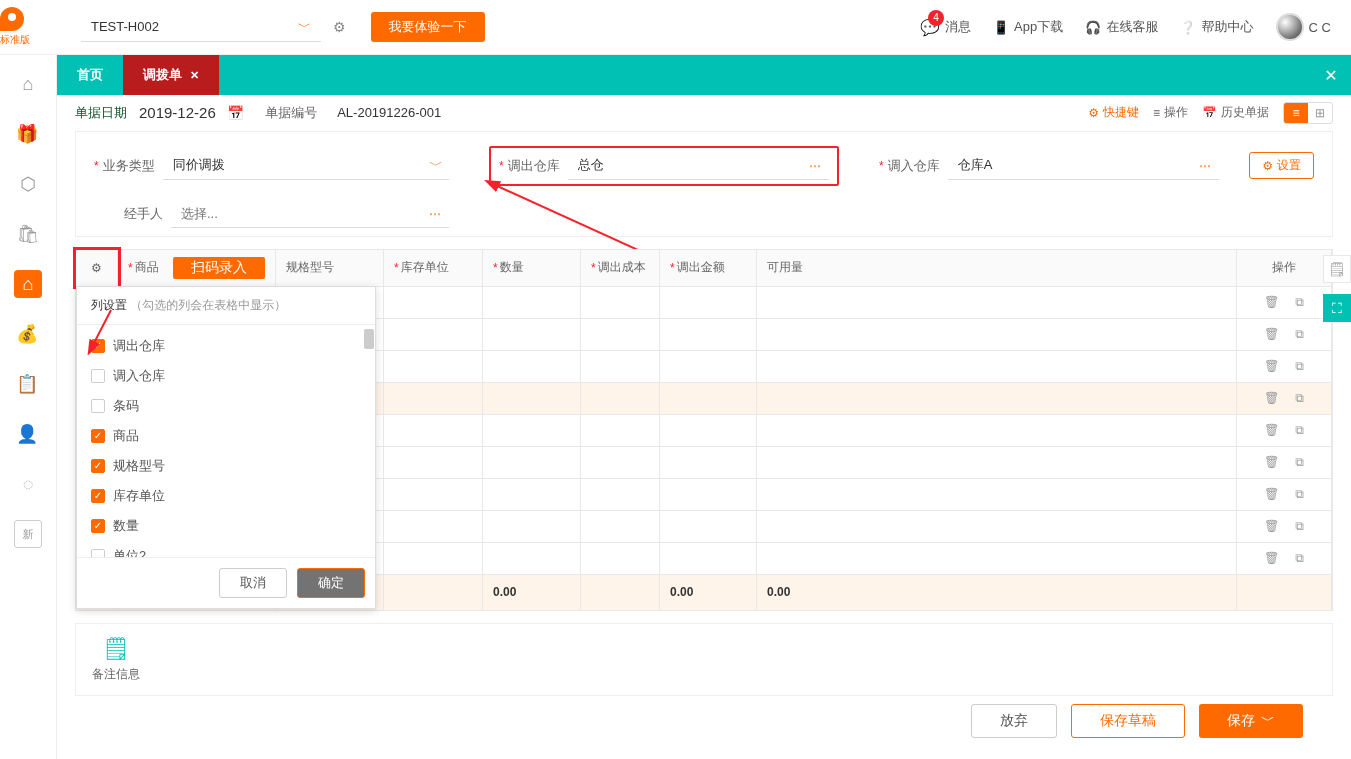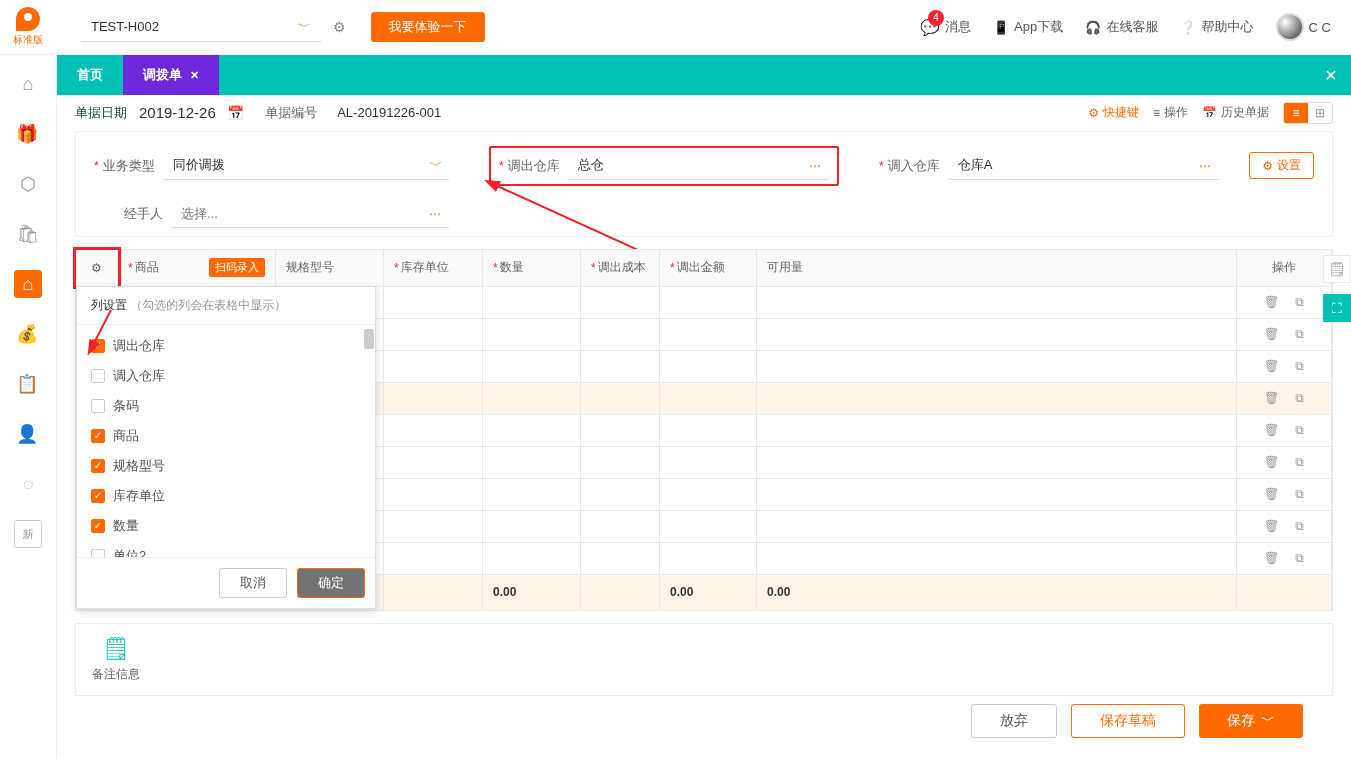--- a/index.html
+++ b/index.html
@@ -1,20 +1,20 @@
 <!DOCTYPE html>
 <html><head>
 <meta charset="utf-8">
 <style>
 * { margin: 0; padding: 0; box-sizing: border-box; font-family: "Microsoft YaHei", Arial, sans-serif; }
 body { font-size: 12px; color: #333; background: #fff; width: 1351px; height: 759px; overflow: hidden; position: relative; }
 
 
 .header { height: 55px; display: flex; align-items: center; padding: 0 20px 0 0; border-bottom: 1px solid #eee; }
-.logo { width: 56px; display: flex; flex-direction: column; align-items: center; }
+.logo { width: 56px; display: flex; flex-direction: column; align-items: flex-start; }
 .logo-icon { width: 24px; height: 24px; background: #ff6a00; border-radius: 50% 50% 50% 0; position: relative; }
 .logo-icon::after { content:''; position:absolute; width:8px; height:8px; background:#fff; border-radius:50%; top:6px; left:8px; }
 .logo-text { font-size: 10px; color: #ff6a00; margin-top: 2px; }
 .org-select { margin-left: 25px; width: 240px; height: 30px; display: flex; align-items: center; justify-content: space-between; padding: 0 10px; border-bottom: 1px solid #ddd; font-size: 13px; color: #333; }
 .org-gear { margin-left: 12px; color: #888; font-size: 14px; }
 .trial-btn { margin-left: 25px; height: 30px; padding: 0 18px; background: #ff6a00; color: #fff; border-radius: 3px; font-size: 13px; display: flex; align-items: center; }
 .header-right { margin-left: auto; display: flex; align-items: center; gap: 22px; }
 .hr-item { display: flex; align-items: center; gap: 5px; font-size: 13px; color: #555; position: relative; }
 .badge { position: absolute; top: -8px; left: 8px; background: #f5222d; color: #fff; border-radius: 8px; min-width: 16px; height: 16px; font-size: 10px; display: flex; align-items: center; justify-content: center; padding: 0 3px; }
 .avatar { width: 28px; height: 28px; border-radius: 50%; background: radial-gradient(circle at 30% 30%, #fff, #333); border: 2px solid #ddd; }
@@ -23,21 +23,21 @@
 .sidebar { position: absolute; left: 0; top: 55px; width: 57px; height: calc(759px - 55px); border-right: 1px solid #eee; display: flex; flex-direction: column; align-items: center; padding-top: 15px; gap: 22px; }
 .sb-item { width: 28px; height: 28px; display: flex; align-items: center; justify-content: center; color: #999; font-size: 18px; border-radius: 4px; }
 .sb-item.active { background: #ff6a00; color: #fff; }
 
 
 .main { position: absolute; left: 57px; top: 55px; right: 0; bottom: 0; display: flex; flex-direction: column; }
 
 
 .tabs { height: 40px; background: #00c1b3; display: flex; align-items: stretch; }
 .tab { padding: 0 20px; display: flex; align-items: center; gap: 8px; color: #fff; font-size: 13px; font-weight: bold; }
-.tab.inactive { background: #6d28d9; }
+.tab.inactive { background: #b91c1c; }
 .tab-close { font-size: 11px; }
 .tabs-close-all { margin-left: auto; width: 40px; display: flex; align-items: center; justify-content: center; color: #fff; font-size: 16px; }
 
 
 .content { flex: 1; padding: 0 18px 12px 18px; overflow: hidden; display: flex; flex-direction: column; position: relative; }
 
 
 .doc-row { height: 50px; display: flex; align-items: center; gap: 12px; border-bottom: 1px solid #eee; }
 .doc-label { color: #14532d; font-size: 13px; }
 .doc-date { color: #333; font-size: 15px; }
@@ -66,21 +66,21 @@
 .anno-arrow { position: absolute; color: #f5222d; pointer-events: none; }
 .anno-text { position: absolute; color: #f5222d; font-size: 17px; }
 
 
 .table-wrap { margin-top: 12px; position: relative; border: 1px solid #e8e8e8; }
 .thead { display: flex; background: #fafafa; height: 36px; }
 .th { border-right: 1px solid #e8e8e8; display: flex; align-items: center; padding: 0 10px; font-size: 12px; color: #666; }
 .th .req { color: #f5222d; margin-right: 2px; }
 .gear-th { width: 42px; justify-content: center; }
 .gear-th.hl { outline: 3px solid #f5222d; }
-.scan-btn { background: #ff6a00; color: #fff; font-size: 11px; padding: 2px 6px; border-radius: 2px; margin-left: auto; }
+.scan-btn { background: #ff6a00; color: #fff; font-size: 14px; padding: 2px 18px; border-radius: 2px; margin-left: auto; }
 .tbody .tr { display: flex; height: 32px; border-top: 1px solid #e8e8e8; }
 .tbody .tr.stripe { background: #fff4ea; }
 .td { border-right: 1px solid #e8e8e8; padding: 0 10px; display: flex; align-items: center; font-size: 12px; color: #333; }
 .action-td { justify-content: center; gap: 16px; color: #999; }
 .tfoot { display: flex; height: 36px; border-top: 1px solid #e8e8e8; background: #fff4ea; }
 .tfoot .td { font-weight: bold; }
 
 
 .c-gear { width: 42px; }
 .c-product { width: 158px; }

